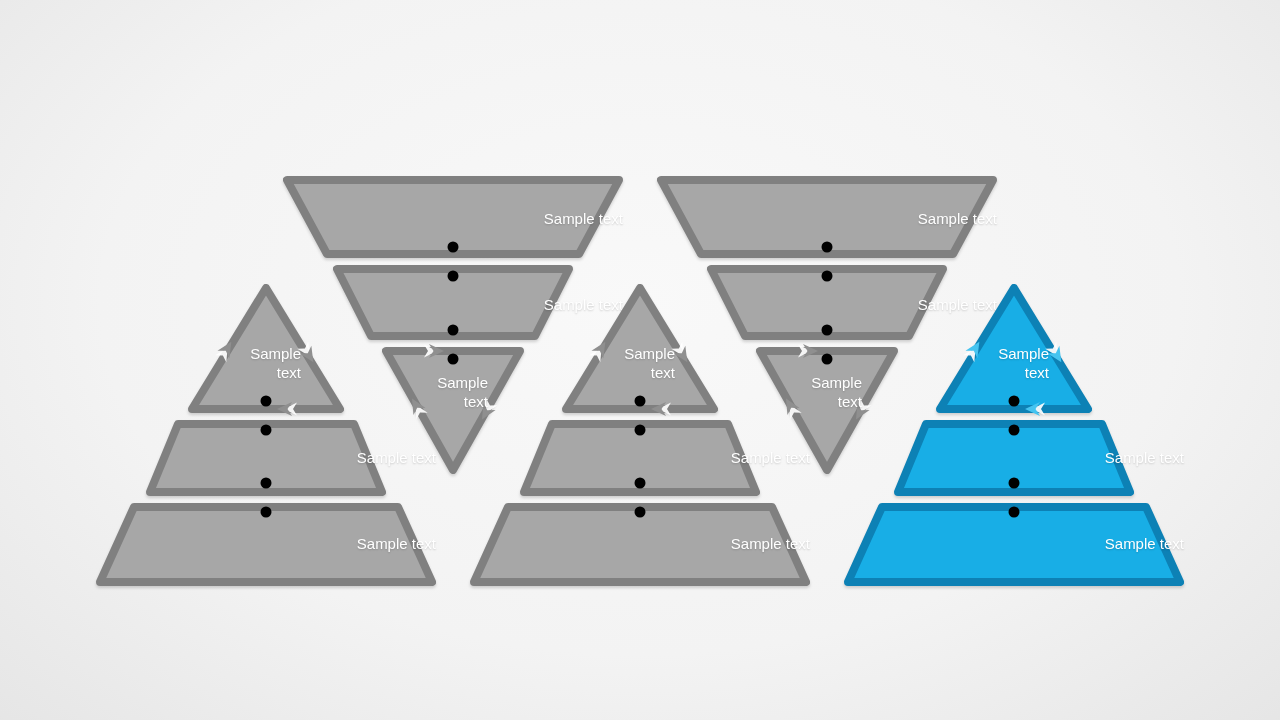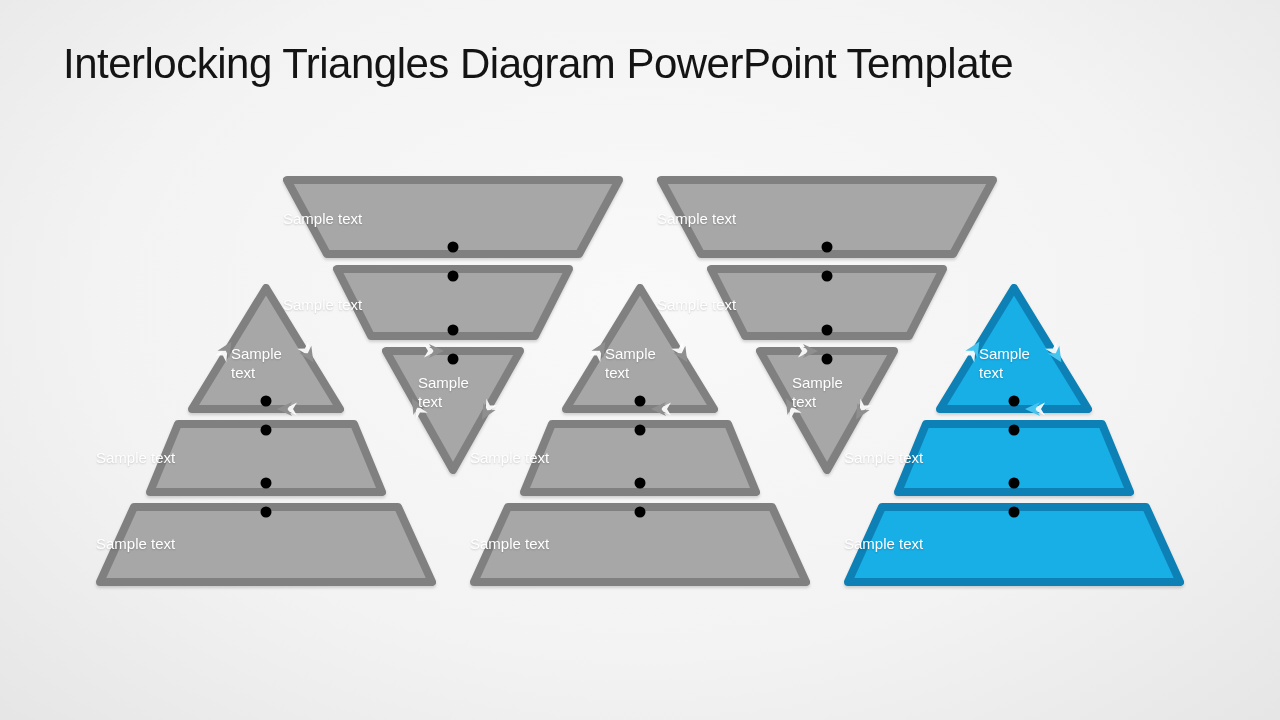--- a/index.html
+++ b/index.html
@@ -19,21 +19,21 @@
   .pyramid svg{display:block;overflow:visible}
   .theme-gray{--fill:var(--gray-fill,#a7a7a7);--stroke:var(--gray-border,#808080);--arrow:var(--gray-arrow,#8f8f8f)}
   .theme-blue{--fill:var(--blue-fill,#18aee6);--stroke:var(--blue-border,#0d81b5);--arrow:var(--blue-arrow,#45c4f0)}
   .shape{
     fill:var(--fill);stroke:var(--stroke);stroke-width:8;stroke-linejoin:round;
     filter:drop-shadow(0 2px 1.5px rgba(0,0,0,.16));
   }
   .arrow-under{fill:rgba(255,255,255,.92)}
   .arrow-main{fill:var(--arrow)}
   .lbl{
-    position:absolute;left:0;width:100%;text-align:left;
+    position:absolute;left:0;width:100%;text-align:right;
     color:var(--label-text,#ffffff);font-size:15px;line-height:19px;
     text-shadow:0 1px 2px rgba(0,0,0,.18);pointer-events:none;
   }
   .lbl.narrow{left:50%;width:70px;margin-left:-35px}
   .u-t1{top:62px}.u-t2{top:166px}.u-t3{top:252px}
   .i-t1{top:34px}.i-t2{top:120px}.i-t3{top:198px}
 </style>
 </head>
 <body>
 
@@ -46,21 +46,20 @@
         <circle cx="0" cy="0" r="5.5"></circle>
         <circle cx="0" cy="29" r="5.5"></circle>
       </g>
       <g id="arrow-def">
         <path class="arrow-under" d="M-8,-6.5 L5,0 L-8,6.5 L-4,0 Z"></path>
         <path class="arrow-main" d="M-3,-7 L12,0 L-3,7 L1.5,0 Z"></path>
       </g>
     </defs>
   </svg>
 
-  <div class="slide-title">Interlocking Triangles Diagram PowerPoint Template</div>
 
   <div class="pyramid theme-gray" style="left:96px;top:282px;width:340px;height:310px">
     <svg width="340" height="310" viewBox="0 0 340 310">
       <path class="shape" d="M170,6 L244,127 L96,127 Z"></path>
       <path class="shape" d="M82,142 L258,142 L286,210 L54,210 Z"></path>
       <path class="shape" d="M38,225 L302,225 L336,300 L4,300 Z"></path>
       <use href="#arrow-def" transform="translate(129,70) rotate(-58)"></use>
       <use href="#arrow-def" transform="translate(211,70) rotate(58)"></use>
       <use href="#arrow-def" transform="translate(193,127) rotate(180)"></use>
       <g class="conn" transform="translate(170,119)">

